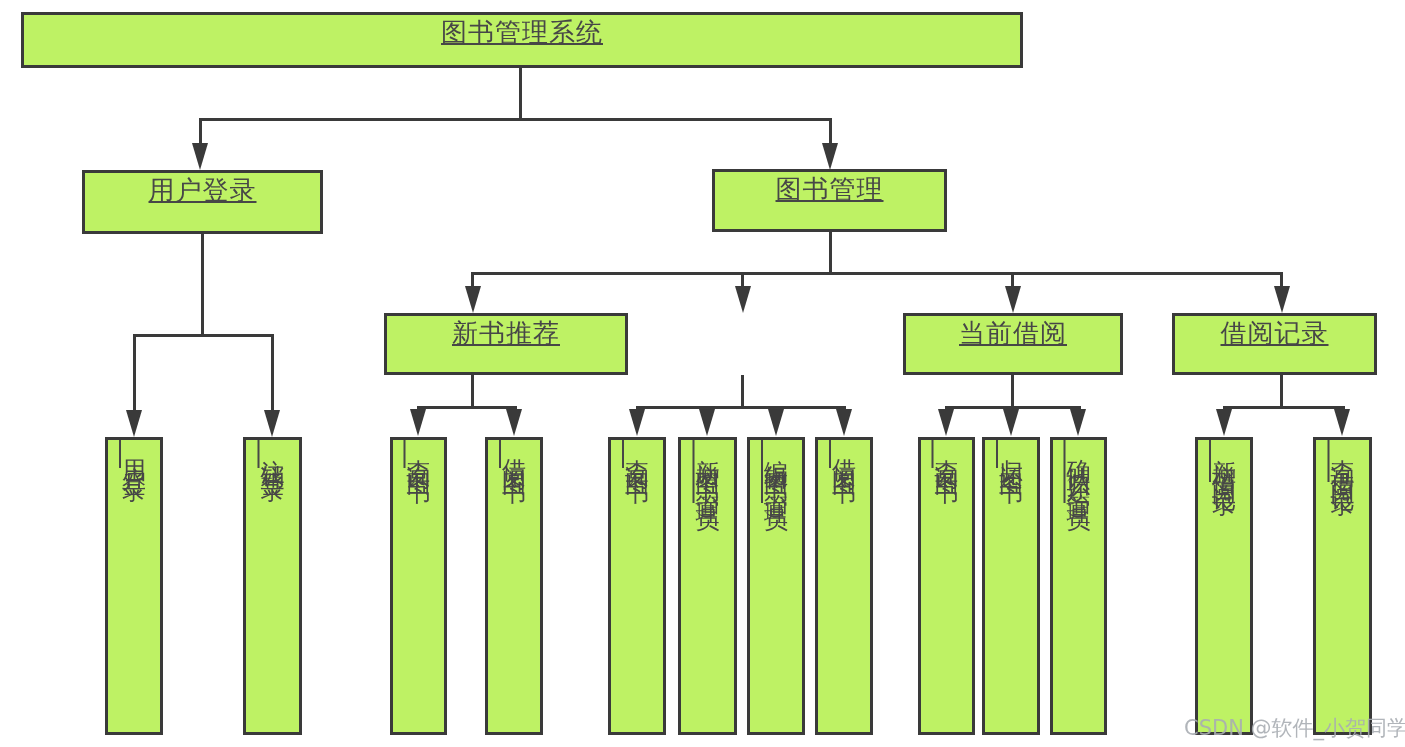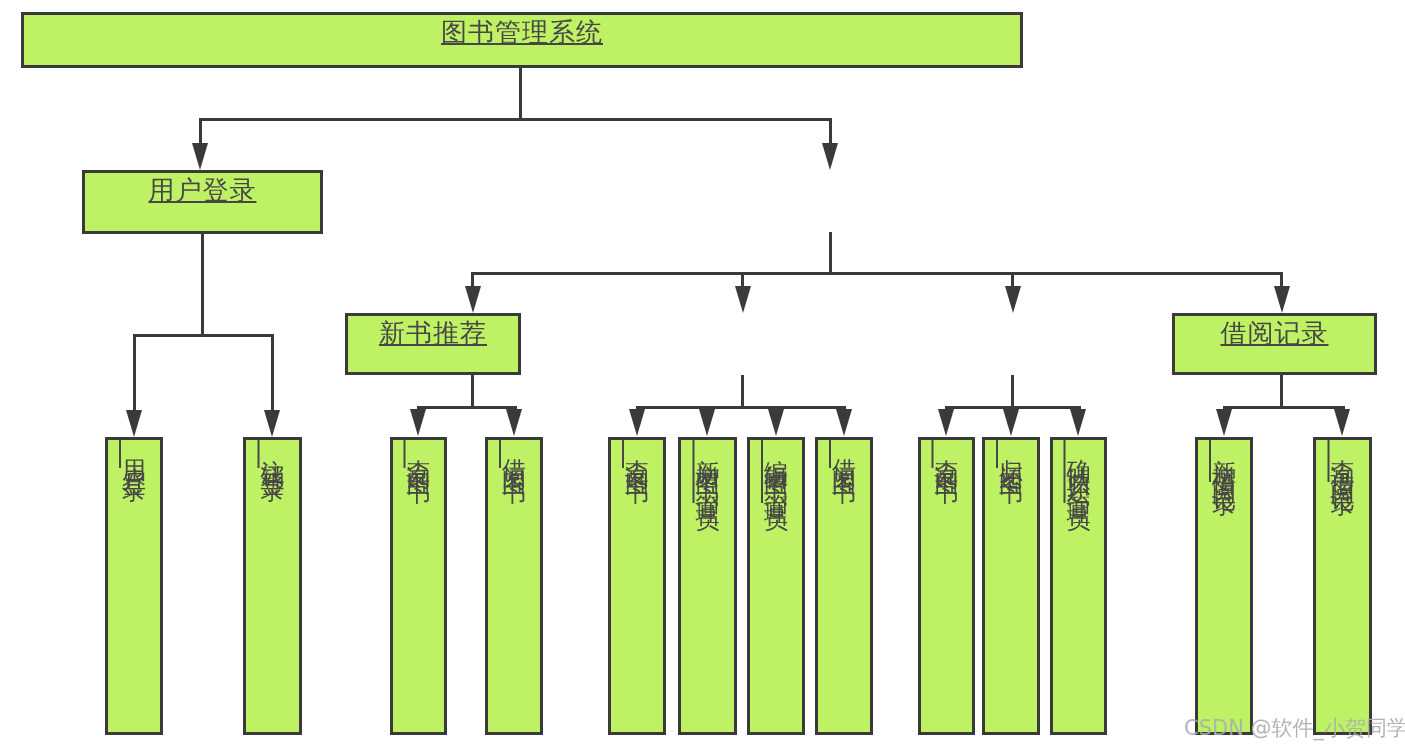--- a/index.html
+++ b/index.html
@@ -65,41 +65,47 @@
   <div class="vline" style="left:519px;top:68px;height:52px;"></div>
   <div class="hline" style="left:199px;top:118px;width:633px;"></div>
   <div class="vline" style="left:199px;top:120px;height:26px;"></div>
   <div class="arrow" style="left:192px;top:143px;"></div>
   <div class="vline" style="left:829px;top:120px;height:26px;"></div>
   <div class="arrow" style="left:822px;top:143px;"></div>
 
   <div class="box h-box" style="left:82px;top:170px;width:241px;height:64px;">
     <span>用户登录</span>
   </div>
+  <div class="box h-box" style="left:712px;top:169px;width:235px;height:63px;">
+    <span>图书管理</span>
+  </div>
 
   <div class="vline" style="left:201px;top:234px;height:103px;"></div>
   <div class="hline" style="left:133px;top:334px;width:141px;"></div>
   <div class="vline" style="left:133px;top:336px;height:74px;"></div>
   <div class="arrow" style="left:126px;top:410px;"></div>
   <div class="vline" style="left:271px;top:336px;height:74px;"></div>
   <div class="arrow" style="left:264px;top:410px;"></div>
 
   <div class="vline" style="left:829px;top:232px;height:42px;"></div>
   <div class="hline" style="left:471px;top:272px;width:812px;"></div>
   <div class="vline" style="left:471px;top:274px;height:14px;"></div>
   <div class="arrow" style="left:465px;top:286px;"></div>
   <div class="vline" style="left:741px;top:274px;height:14px;"></div>
   <div class="arrow" style="left:735px;top:286px;"></div>
   <div class="vline" style="left:1011px;top:274px;height:14px;"></div>
   <div class="arrow" style="left:1005px;top:286px;"></div>
   <div class="vline" style="left:1280px;top:274px;height:14px;"></div>
   <div class="arrow" style="left:1274px;top:286px;"></div>
 
-  <div class="box h-box" style="left:345px;top:313px;width:176px;height:62px;">
+  <div class="box h-box" style="left:384px;top:313px;width:244px;height:62px;">
     <span>新书推荐</span>
+  </div>
+  <div class="box h-box" style="left:903px;top:313px;width:220px;height:62px;">
+    <span>当前借阅</span>
   </div>
   <div class="box h-box" style="left:1172px;top:313px;width:205px;height:62px;">
     <span>借阅记录</span>
   </div>
 
   <div class="vline" style="left:471px;top:375px;height:33px;"></div>
   <div class="hline" style="left:417px;top:406px;width:100px;"></div>
   <div class="arrow" style="left:410px;top:409px;"></div>
   <div class="arrow" style="left:506px;top:409px;"></div>
 

